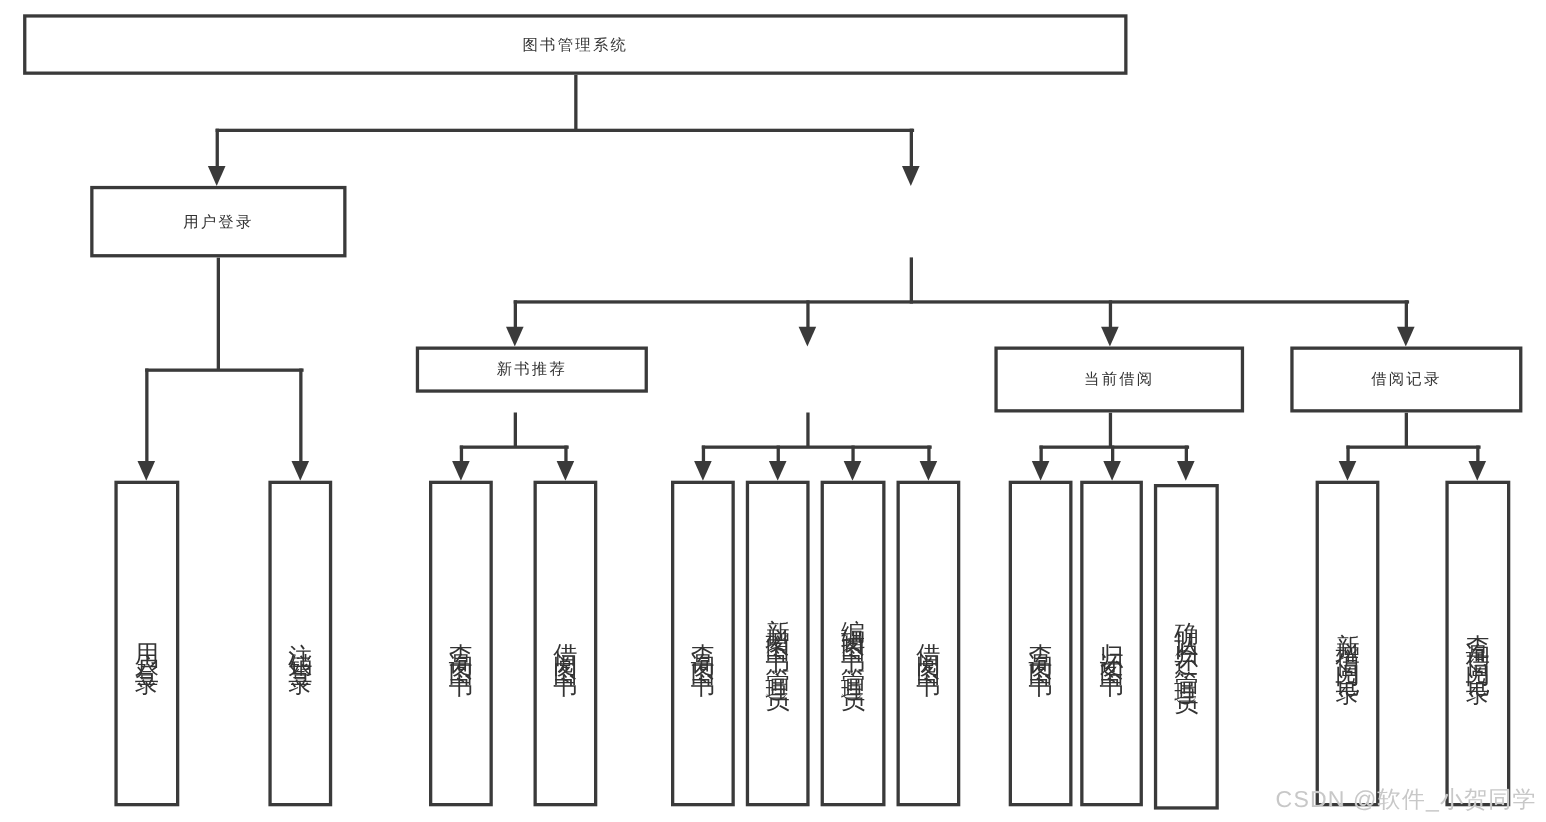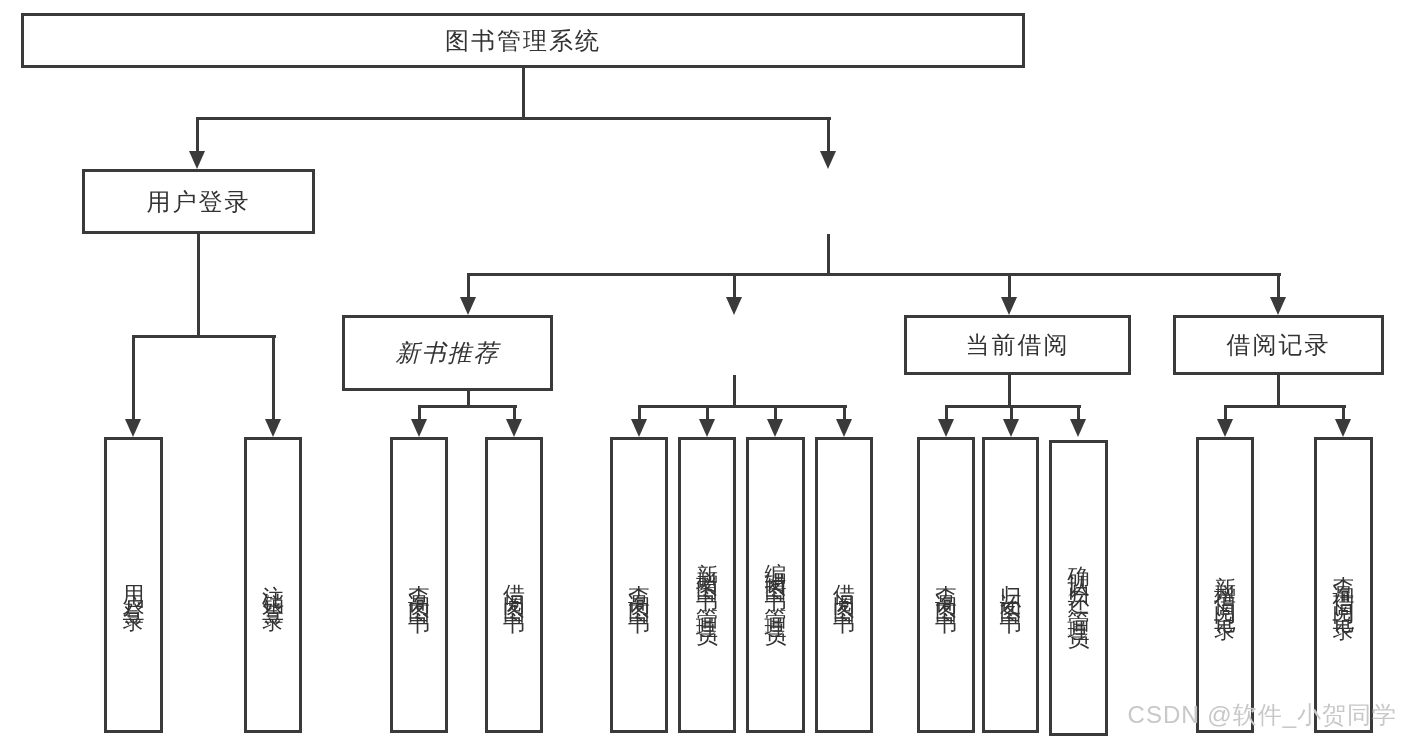--- a/index.html
+++ b/index.html
@@ -18,43 +18,43 @@
     overflow:hidden;
   }
   .box{
     position:absolute;
     box-sizing:border-box;
     border:3px solid var(--line);
     background:#fff;
     display:flex;align-items:center;justify-content:center;
   }
   .hlabel{
-    font-size:24px;
+    font-size:14px;
     letter-spacing:2px;
     white-space:nowrap;
   }
   .leaf span{
     writing-mode:vertical-lr;
     text-orientation:mixed;
     font-size:22px;
     letter-spacing:9px;
     line-height:1;
     white-space:nowrap;
   }
   .line-h,.line-v{position:absolute;background:var(--line);}
   .arrow{
     position:absolute;width:0;height:0;
     border-left:8px solid transparent;
     border-right:8px solid transparent;
     border-top:18px solid var(--line);
   }
   #watermark{
     position:absolute;
-    right:8px;bottom:16px;
-    font-size:24px;
+    right:8px;bottom:6px;
+    font-size:21px;
     color:var(--wm);
     text-shadow:0 0 1px #ffffff;
     letter-spacing:1px;
     z-index:5;
     white-space:nowrap;
   }
 </style>
 </head>
 <body>
 
@@ -116,21 +116,21 @@
     </div>
 
   <div class="box" style="left:21px;top:13px;width:1004px;height:55px;">
     <span class="hlabel">图书管理系统</span>
   </div>
 
   <div class="box" style="left:82px;top:169px;width:233px;height:65px;">
     <span class="hlabel">用户登录</span>
   </div>
 
-  <div class="box" style="left:342px;top:315px;width:211px;height:76px;font-style:italic;">
+  <div class="box" style="left:378px;top:315px;width:211px;height:42px;">
     <span class="hlabel">新书推荐</span>
   </div>
   <div class="box" style="left:904px;top:315px;width:227px;height:60px;">
     <span class="hlabel">当前借阅</span>
   </div>
   <div class="box" style="left:1173px;top:315px;width:211px;height:60px;">
     <span class="hlabel">借阅记录</span>
   </div>
 
   <div class="box leaf" style="left:104px;top:437px;width:59px;height:296px;">

